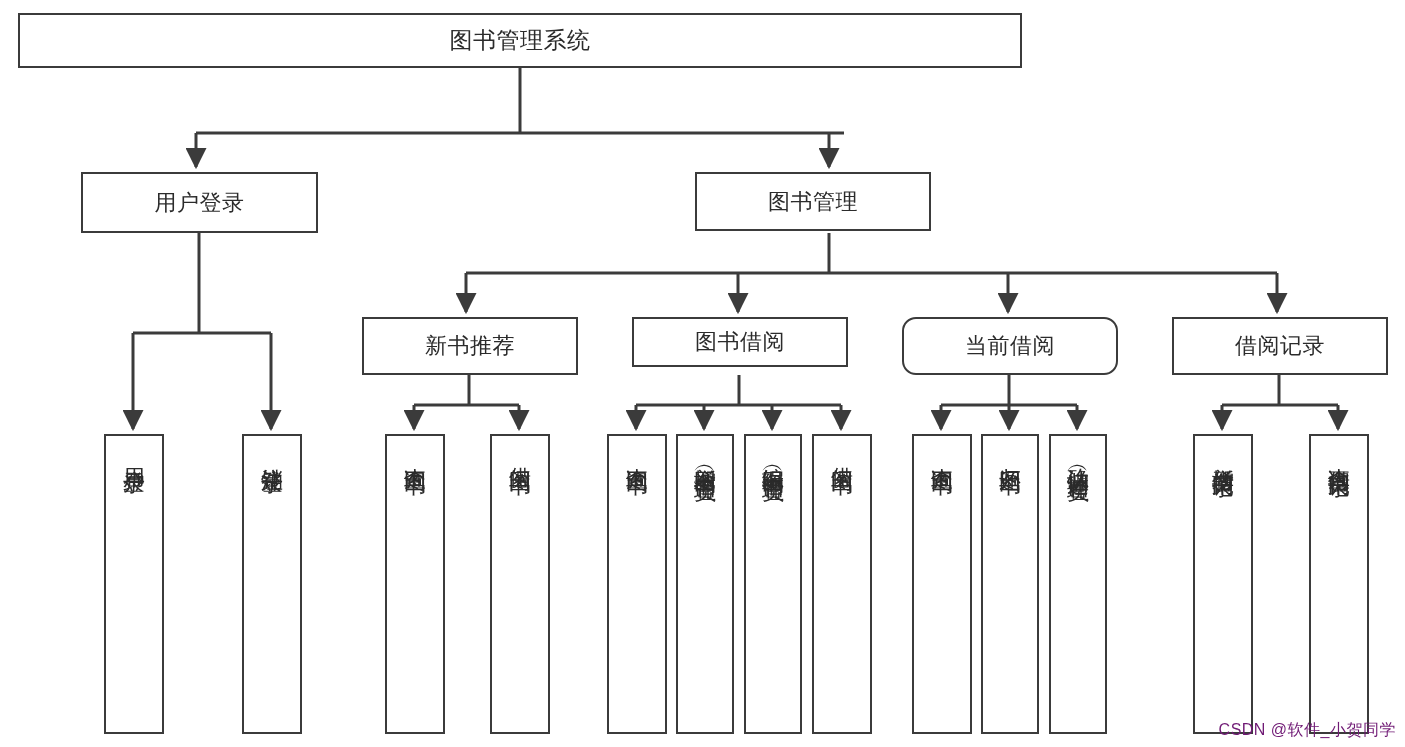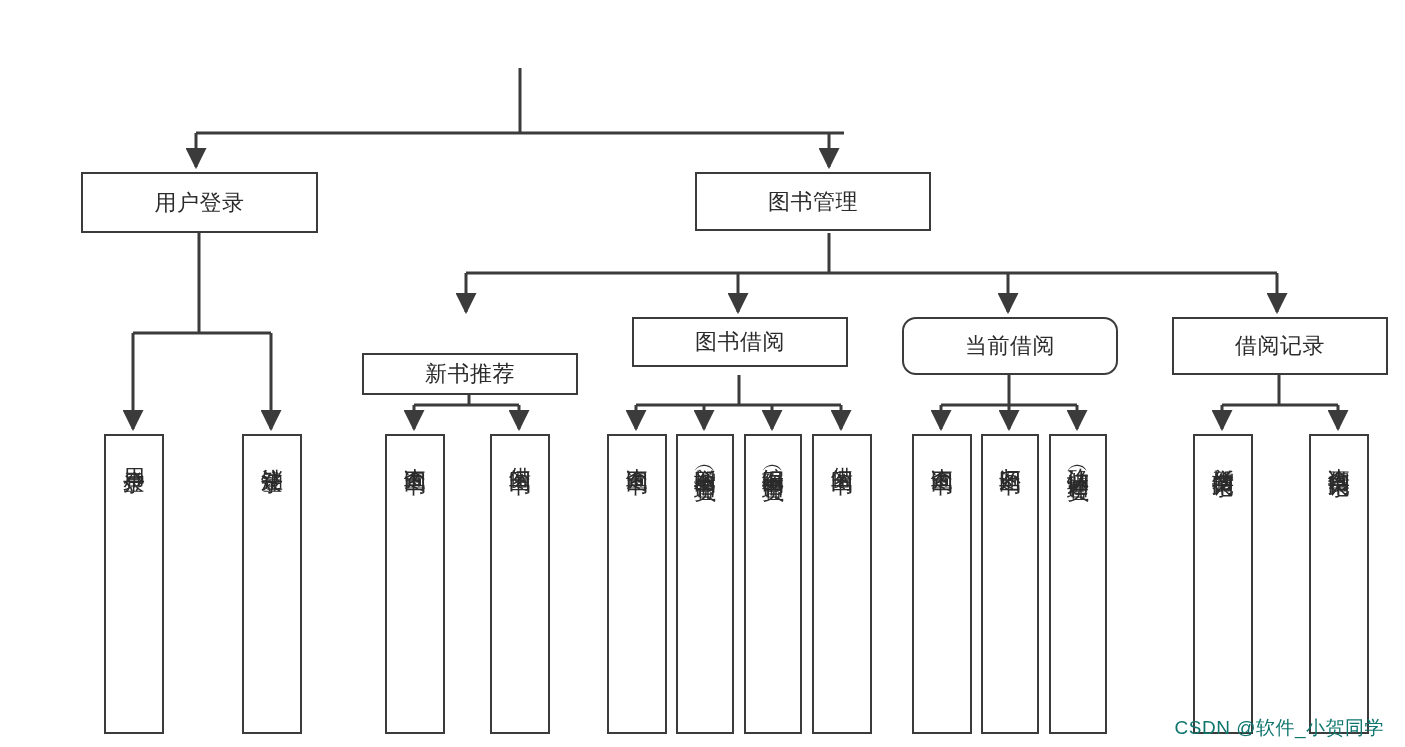--- a/index.html
+++ b/index.html
@@ -58,24 +58,24 @@
   .node.v .label {
     writing-mode: vertical-rl;
     text-orientation: upright;
     font-size: 22px;
     line-height: 1.0;
     letter-spacing: 2px;
     white-space: nowrap;
   }
   .watermark {
     position: absolute;
-    right: 21px;
+    right: 9px;
     bottom: 6px;
-    font-size: 19px;
-    color: #0f766e;
+    font-size: 16px;
+    color: #701a75;
     letter-spacing: 0.5px;
     white-space: nowrap;
     user-select: none;
   }
 </style>
 </head>
 <body>
 
 <div id="canvas">
 
@@ -123,29 +123,32 @@
       <path d="M 1009 405 L 1009 429" marker-end="url(#arrow)"></path>
       <path d="M 1077 405 L 1077 429" marker-end="url(#arrow)"></path>
 
       <path d="M 1279 375 L 1279 405"></path>
       <path d="M 1222 405 L 1338 405"></path>
       <path d="M 1222 405 L 1222 429" marker-end="url(#arrow)"></path>
       <path d="M 1338 405 L 1338 429" marker-end="url(#arrow)"></path>
     </g>
   </svg>
 
+  <div class="node h root" style="left:18px; top:13px; width:1004px; height:55px;">
+    <span class="label">图书管理系统</span>
+  </div>
 
   <div class="node h" style="left:81px; top:172px; width:237px; height:61px;">
     <span class="label">用户登录</span>
   </div>
   <div class="node h" style="left:695px; top:172px; width:236px; height:59px;">
     <span class="label">图书管理</span>
   </div>
 
-  <div class="node h" style="left:362px; top:317px; width:216px; height:42px;margin-top:36px;">
+  <div class="node h" style="left:362px; top:317px; width:216px; height:58px;">
     <span class="label">新书推荐</span>
   </div>
   <div class="node h" style="left:632px; top:317px; width:216px; height:50px;">
     <span class="label">图书借阅</span>
   </div>
   <div class="node h" style="left:902px; top:317px; width:216px; height:58px;border-radius:14px;">
     <span class="label">当前借阅</span>
   </div>
   <div class="node h" style="left:1172px; top:317px; width:216px; height:58px;">
     <span class="label">借阅记录</span>

